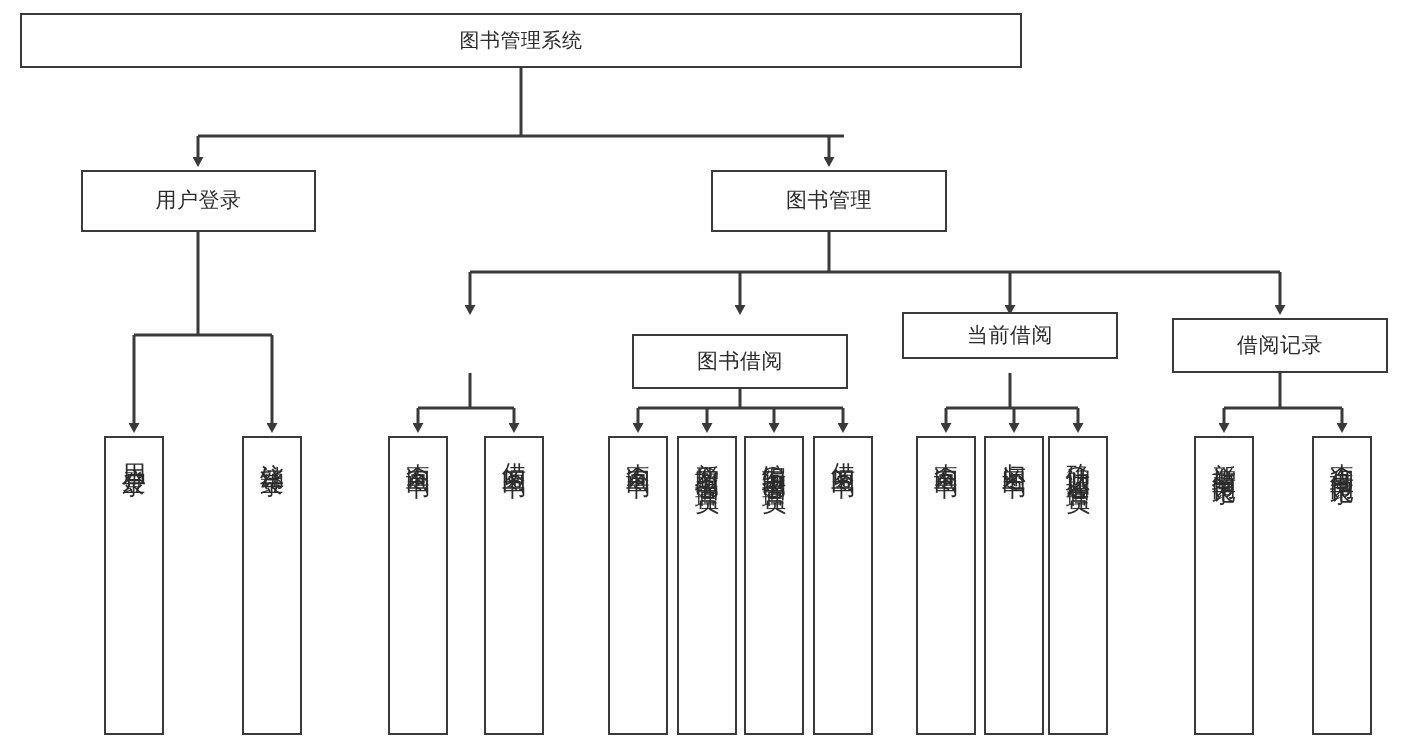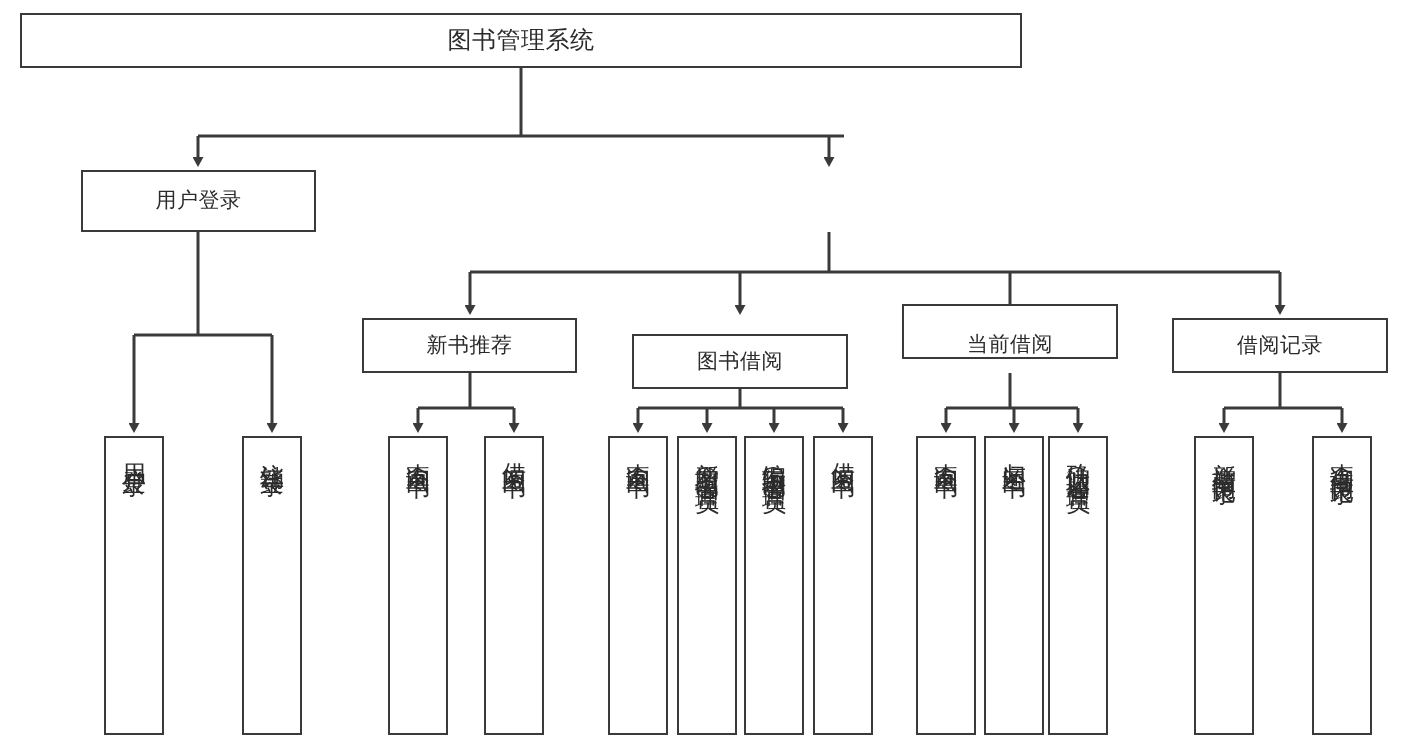--- a/index.html
+++ b/index.html
@@ -34,21 +34,21 @@
   .node .lbl{
     color:#2b2b2b;
     line-height:1.12;
     white-space:nowrap;
     letter-spacing:0.5px;
   }
   
   .node.h .lbl{
     font-size:21px;
   }
-  .node.root .lbl{ font-size:24px; }
+  .node.root .lbl{ font-size:20px; }
   
   .node.v{
     align-items:flex-start;
     justify-content:center;
     padding-top:0;
   }
   .node.v .lbl{
     writing-mode:vertical-rl;
     text-orientation:upright;
     font-size:24px;
@@ -123,28 +123,28 @@
     </g>
   </svg>
 
   <div class="node h root" style="left:20px;top:13px;width:1002px;height:55px;">
     <span class="lbl">图书管理系统</span>
   </div>
 
   <div class="node h" style="left:81px;top:170px;width:235px;height:62px;">
     <span class="lbl">用户登录</span>
   </div>
+  <div class="node h" style="left:711px;top:170px;width:236px;height:62px;">
+    <span class="lbl">图书管理</span>
+  </div>
 
-  <div class="node h" style="left:362px;top:318px;width:215px;height:55px;">
-    <span class="lbl">新书推荐</span>
-  </div>
   <div class="node h" style="left:632px;top:334px;width:216px;height:55px;">
     <span class="lbl">图书借阅</span>
   </div>
-  <div class="node h" style="left:902px;top:304px;width:216px;height:55px;align-items:flex-end;">
+  <div class="node h" style="left:902px;top:312px;width:216px;height:47px;">
     <span class="lbl">当前借阅</span>
   </div>
   <div class="node h" style="left:1172px;top:318px;width:216px;height:55px;">
     <span class="lbl">借阅记录</span>
   </div>
 
   <div class="node v" style="left:104px;top:436px;width:60px;height:299px;">
     <span class="lbl">用户登录</span>
   </div>
   <div class="node v" style="left:242px;top:436px;width:60px;height:299px;">

